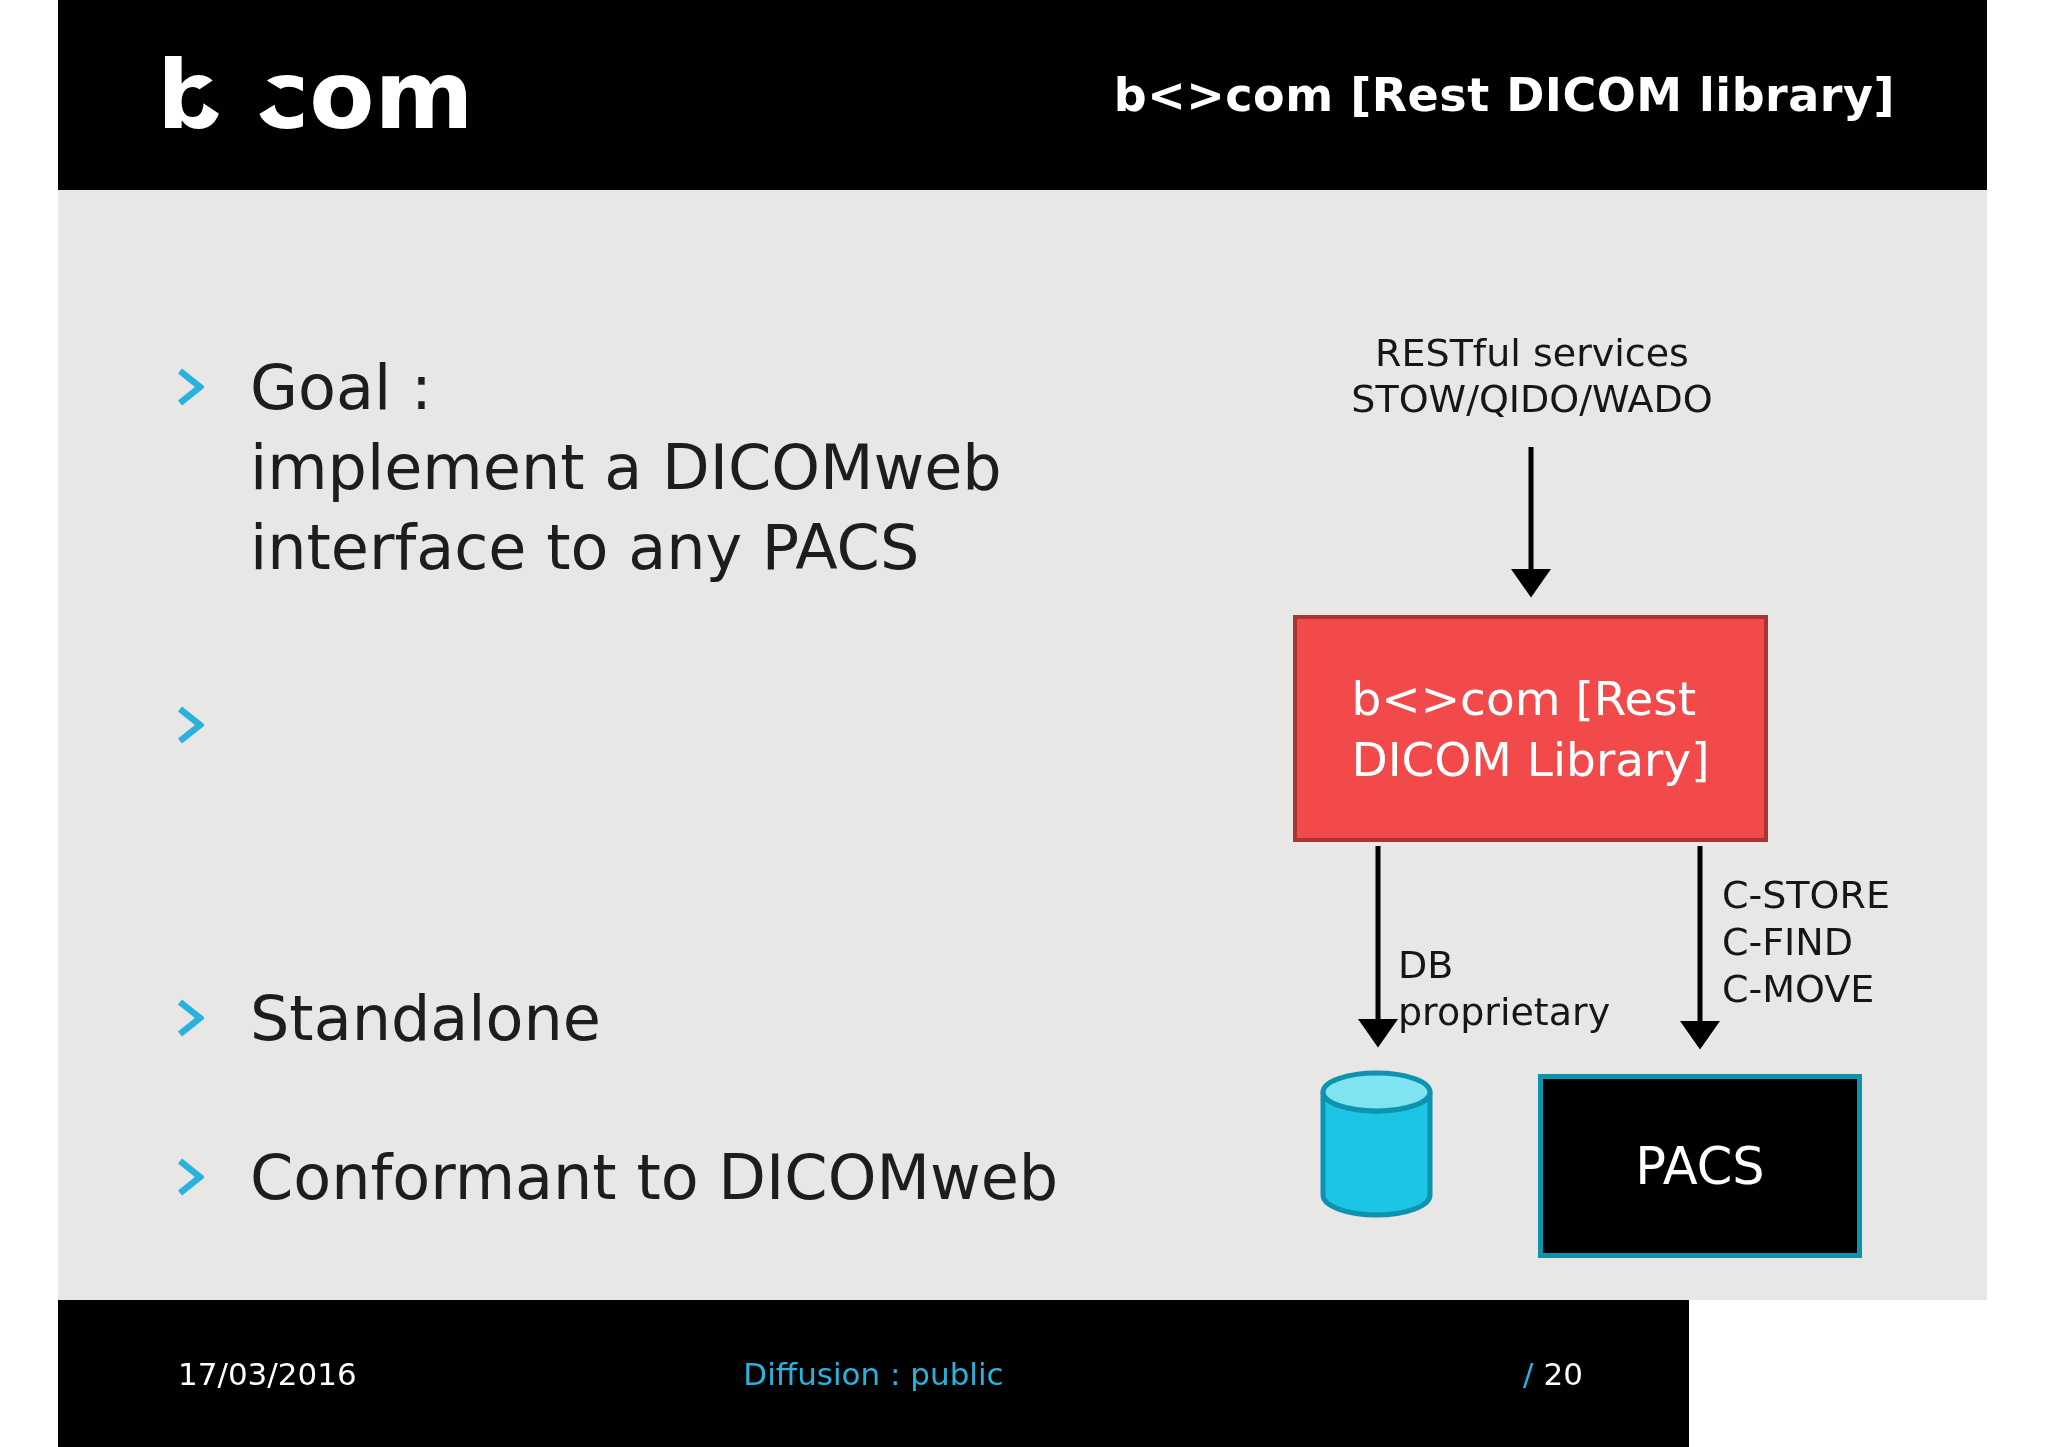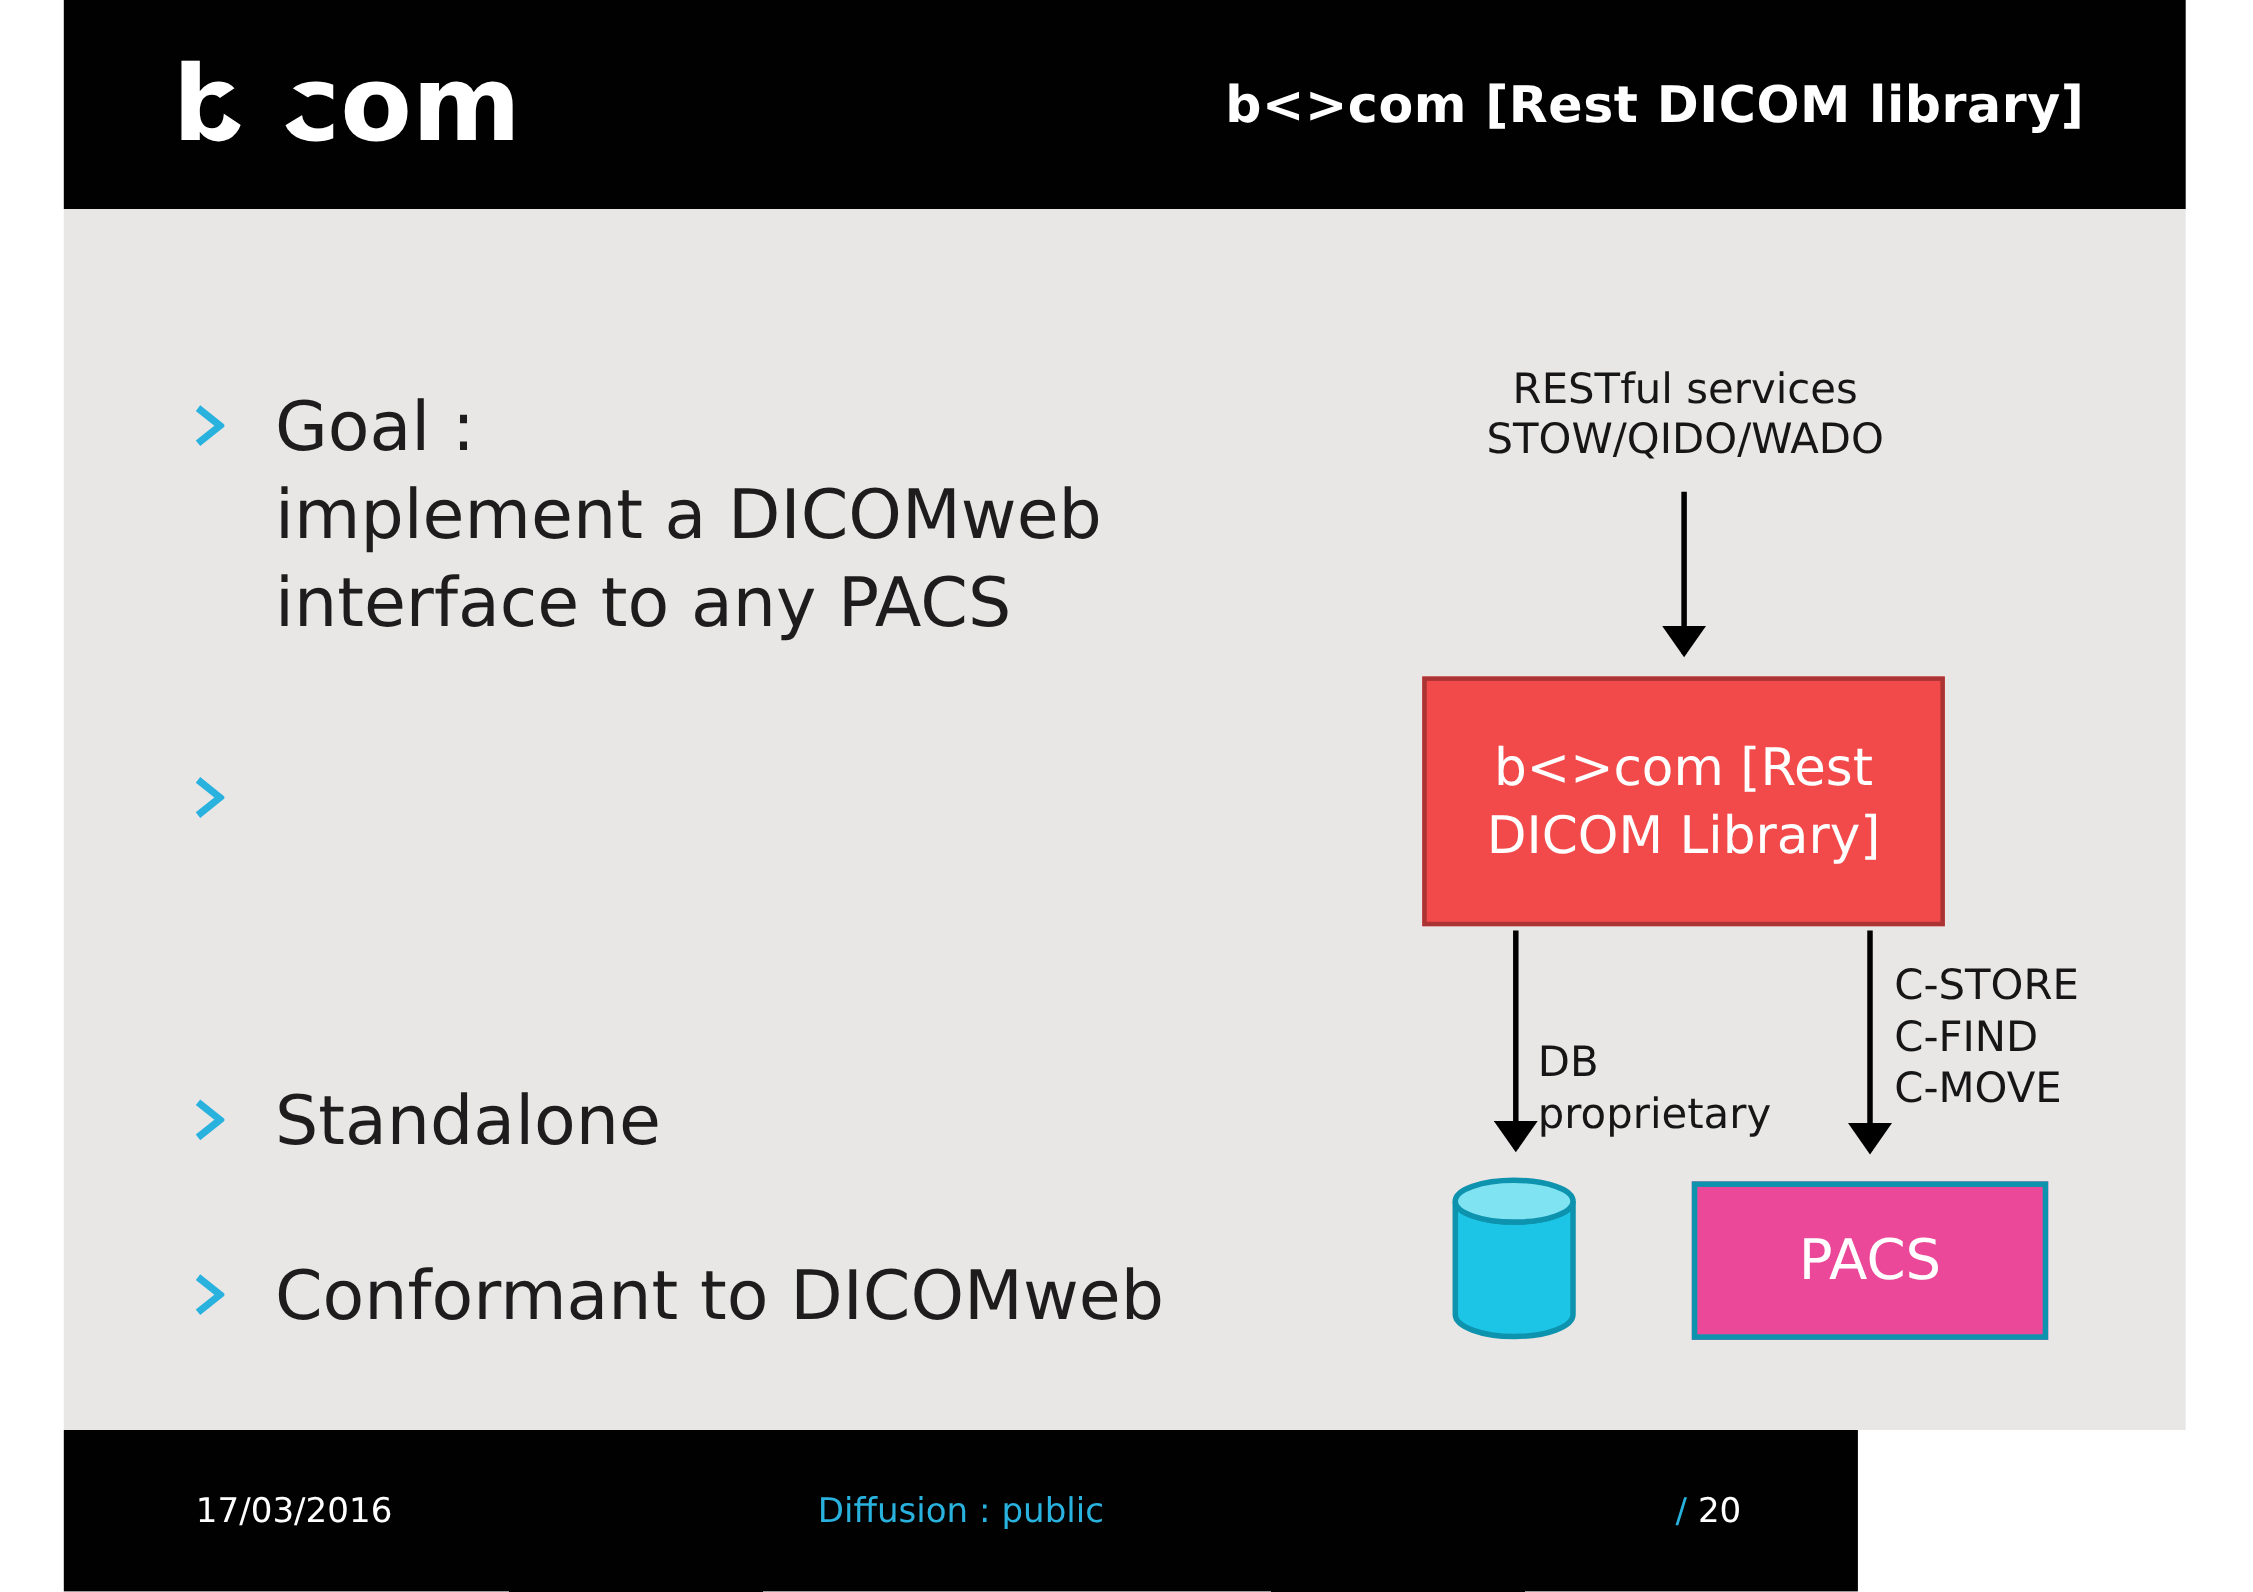--- a/index.html
+++ b/index.html
@@ -18,26 +18,26 @@
   .logo-com{display:inline-block;clip-path:polygon(0 0,100% 0,100% 100%,0 100%,0 74%,17% 50%,0 26%);}
   .title{color:#fff;font-weight:bold;font-size:46px;letter-spacing:0.5px;}
   
   .b-text{position:absolute;left:250px;font-size:62px;line-height:80px;color:#1e1c1c;white-space:pre;}
   .chev{position:absolute;left:176px;}
   
   .rest-label{position:absolute;left:1332px;top:330px;width:400px;text-align:center;
               font-size:38px;line-height:46px;color:#161616;}
   .library-box{position:absolute;left:1293px;top:615px;width:475px;height:227px;
                background:#f24a4a;border:4px solid #aa3333;box-sizing:border-box;
-               display:flex;align-items:center;justify-content:center;text-align:center;
+               display:flex;align-items:center;justify-content:center;text-align:left;
                color:#ffffff;font-size:47px;line-height:61px;}
   .db-label{position:absolute;left:1398px;top:942px;font-size:38px;line-height:47px;color:#161616;}
   .dimse-label{position:absolute;left:1722px;top:872px;font-size:38px;line-height:47px;color:#161616;}
-  .pacs-box{position:absolute;left:1538px;top:1074px;width:324px;height:144px;
-            background:#ec4899;border:5px solid #0d93ae;box-sizing:border-box;
+  .pacs-box{position:absolute;left:1538px;top:1074px;width:324px;height:184px;
+            background:#000000;border:5px solid #0d93ae;box-sizing:border-box;
             display:flex;align-items:center;justify-content:center;
             color:#ffffff;font-size:51px;}
   .overlay{position:absolute;left:0;top:0;pointer-events:none;}
   
   .f-date{position:absolute;left:120px;top:56px;font-size:31px;color:#ffffff;}
   .f-diff{position:absolute;left:0;right:0;top:56px;text-align:center;font-size:31px;color:#29b2de;}
   .f-page{position:absolute;right:106px;top:56px;font-size:31px;}
   .f-slash{color:#29b2de;}
   .f-num{color:#ffffff;margin-left:10px;}
 </style>

